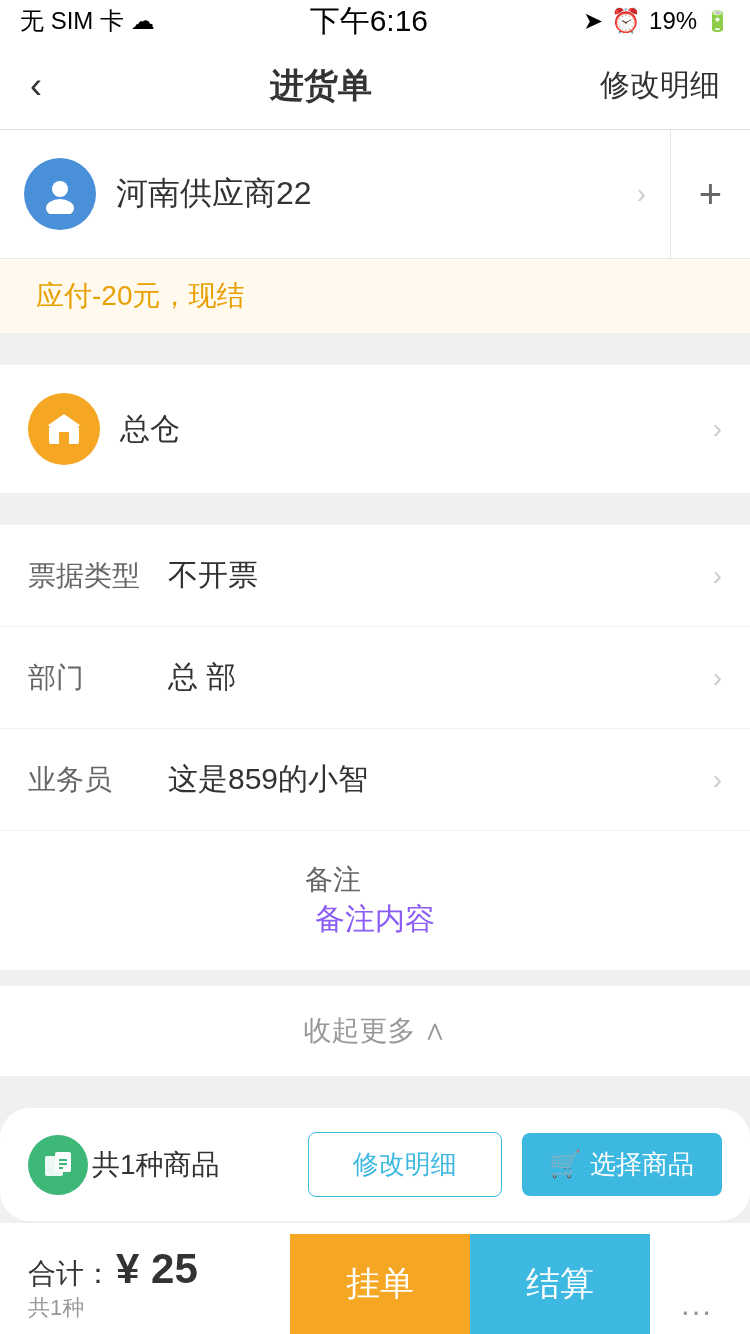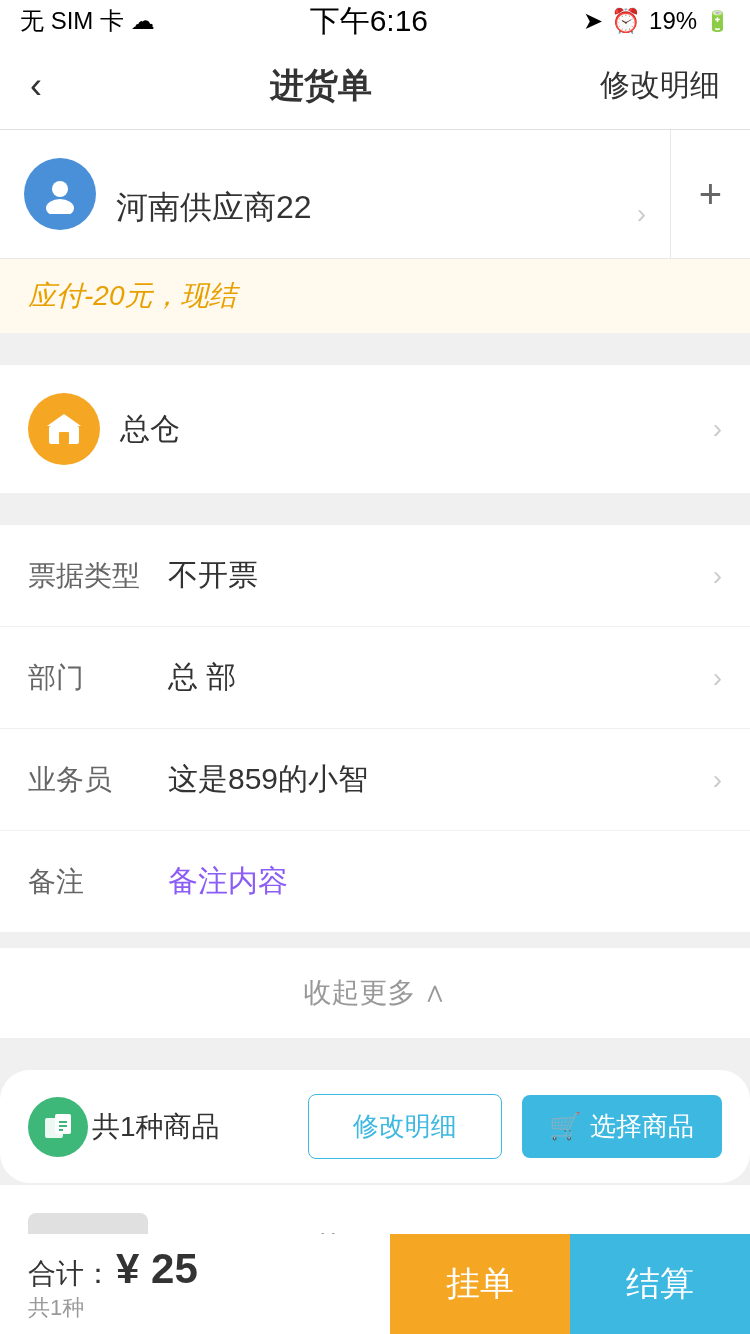--- a/index.html
+++ b/index.html
@@ -68,21 +68,21 @@
     .supplier-section {
       background: #fff;
       margin-bottom: 0;
       display: flex;
       align-items: stretch;
       border-bottom: 1px solid #e8e8e8;
     }
     .supplier-main {
       flex: 1;
       display: flex;
-      align-items: flex-end;
+      align-items: center;
       padding: 28px 24px;
       gap: 20px;
     }
     .supplier-avatar {
       width: 72px;
       height: 72px;
       border-radius: 50%;
       background: #4A90D9;
       display: flex;
       align-items: center;
@@ -106,39 +106,38 @@
       align-items: center;
       justify-content: center;
       border-left: 1px solid #e8e8e8;
       font-size: 40px;
       color: #666;
     }
 
     
     .warning-banner {
       background: #fff9ee;
-      padding: 18px 28px;
+      padding: 18px 36px;
       margin-bottom: 16px;
-      font-style: italic;
     }
     .warning-text {
       color: #e8a000;
       font-size: 28px;
     }
 
     
     .form-row {
       background: #fff;
       display: flex;
       align-items: center;
       padding: 30px 28px;
       border-bottom: 1px solid #f0f0f0;
       min-height: 90px;
     }
-    .form-row:last-child { border-bottom: none; }
+    .form-row:last-child { border-bottom: none; flex-direction: column; }
     .form-label {
       font-size: 28px;
       color: #666;
       width: 140px;
       flex-shrink: 0;
     }
     .form-value {
       flex: 1;
       font-size: 30px;
       color: #333;
@@ -283,21 +282,21 @@
       color: #999;
       font-size: 32px;
       padding: 10px;
     }
 
     
     .bottom-bar {
       position: fixed;
       bottom: 0;
       left: 0;
-      width: 750px;
+      width: 650px;
       height: 100px;
       display: flex;
       align-items: stretch;
       background: #fff;
     }
     .total-section {
       flex: 1;
       display: flex;
       flex-direction: column;
       justify-content: center;

